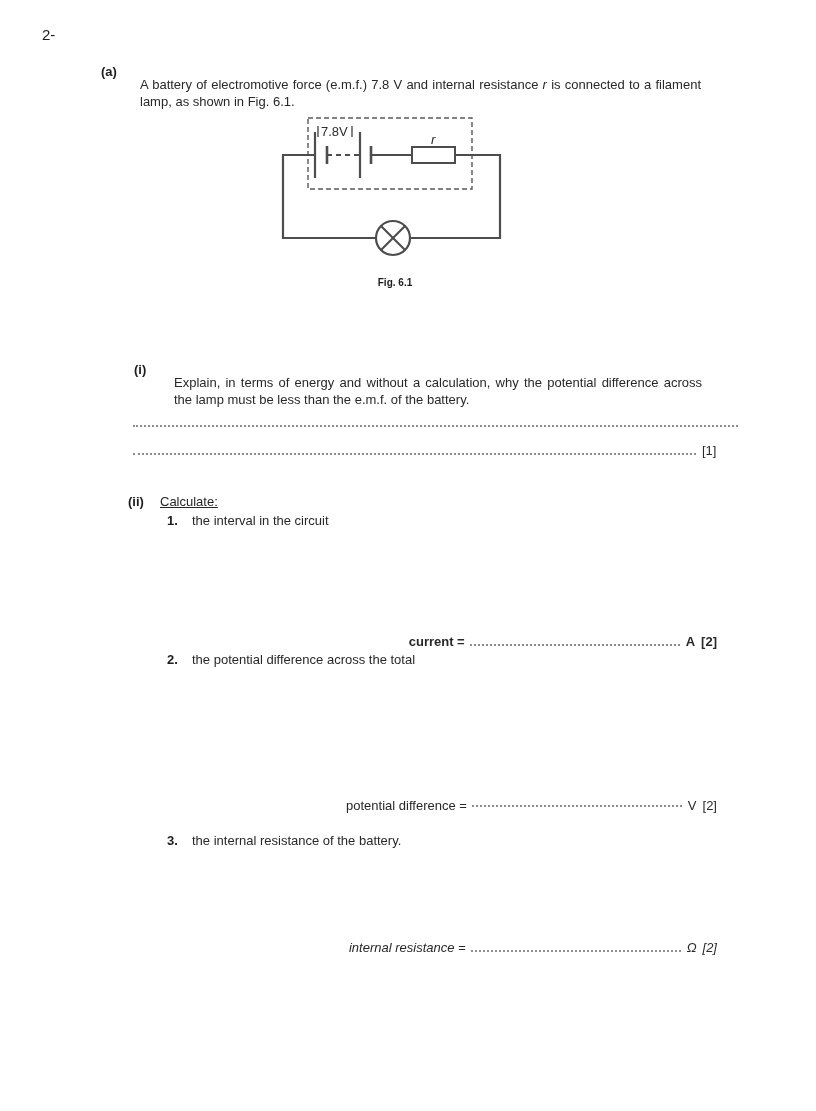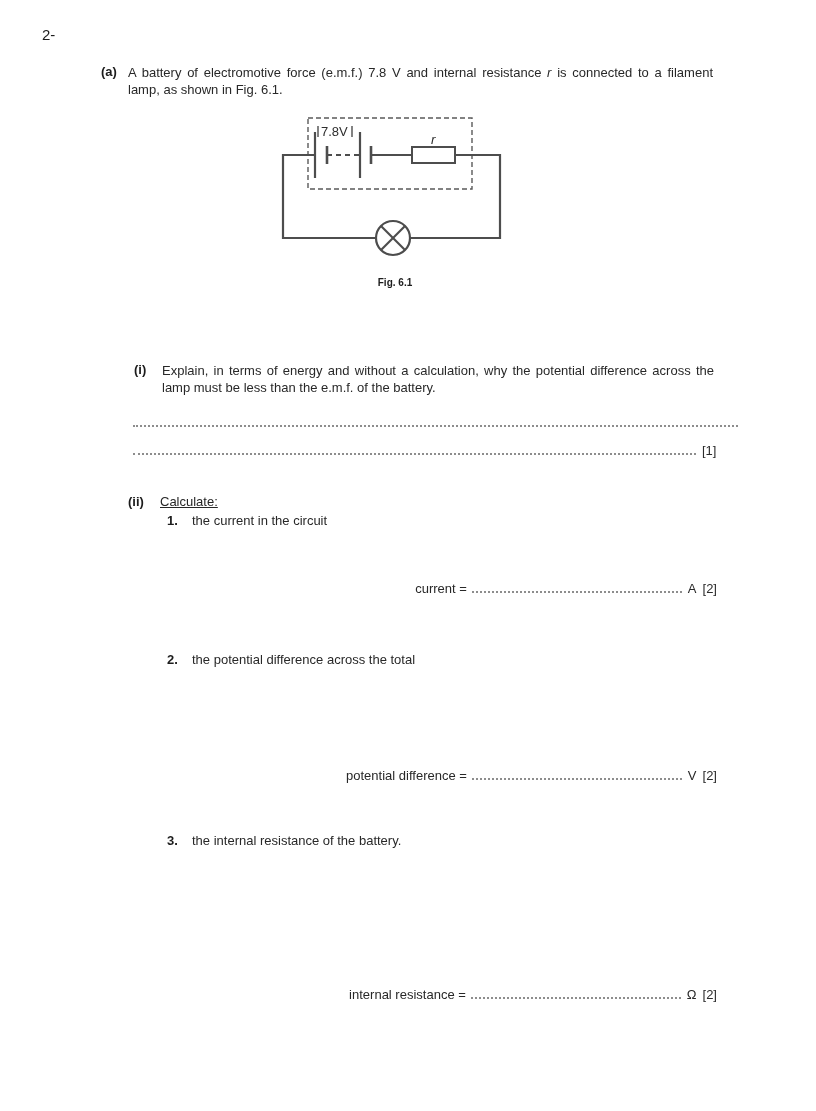--- a/index.html
+++ b/index.html
@@ -9,21 +9,21 @@
     font-family:"Liberation Sans","DejaVu Sans",sans-serif;
     color:#262626;
     position:relative;
     -webkit-font-smoothing:antialiased;
   }
   .page{position:relative;width:816px;height:1111px;overflow:hidden;}
   .abs{position:absolute;}
   .page-num{left:42px;top:26px;font-size:15px;color:#1d1d1d;}
   .q-row{display:flex;align-items:flex-start;}
   .q-label{font-weight:bold;flex:none;color:#1c1c1c;}
-  .q-text{margin:0;font-size:13px;line-height:17px;text-align:justify;color:#282828;}
+  .q-text{margin:12px;font-size:13px;line-height:17px;text-align:justify;color:#282828;}
   .part-a{left:101px;top:64px;width:612px;}
   .part-a .q-label{width:27px;font-size:13px;}
   .part-a .q-text{width:585px;}
   .intro{left:128px;top:311px;width:585px;}
   .part-i{left:134px;top:362px;width:580px;}
   .part-i .q-label{width:28px;font-size:13px;}
   .part-i .q-text{width:552px;}
   .part-ii{left:128px;top:494px;font-size:13px;text-decoration:underline;}
   .part-ii .q-label{width:32px;display:inline-block;}
   .sub-item{display:flex;font-size:13px;color:#282828;}
@@ -99,44 +99,44 @@
     <span class="dots"></span>
     <span class="marks">[1]</span>
   </div>
 
   <div class="abs part-ii">
     <span class="q-label">(ii)</span><span>Calculate:</span>
   </div>
 
   <div class="abs sub-item" style="left:167px;top:513px;">
     <span class="sub-num">1.</span>
-    <span>the current in the circuit</span>
+    <span>the interval in the circuit</span>
   </div>
-  <div class="abs answer-row" style="top:581px;">
+  <div class="abs answer-row" style="top:634px;font-weight:bold;">
     <span>current =</span>
     <span class="dots"></span>
     <span class="unit">A</span>
     <span class="marks">[2]</span>
   </div>
 
   <div class="abs sub-item" style="left:167px;top:652px;">
     <span class="sub-num">2.</span>
     <span>the potential difference across the total</span>
   </div>
-  <div class="abs answer-row" style="top:768px;">
+  <div class="abs answer-row" style="top:798px;align-items:center;">
     <span>potential difference =</span>
     <span class="dots"></span>
     <span class="unit">V</span>
     <span class="marks">[2]</span>
   </div>
 
   <div class="abs sub-item" style="left:167px;top:833px;">
     <span class="sub-num">3.</span>
     <span>the internal resistance of the battery.</span>
   </div>
-  <div class="abs answer-row" style="top:987px;">
+  <div class="abs answer-row" style="top:940px;font-style:italic;">
     <span>internal resistance =</span>
     <span class="dots"></span>
     <span class="unit">Ω</span>
     <span class="marks">[2]</span>
   </div>
 
 </div>
 
 </body></html>

